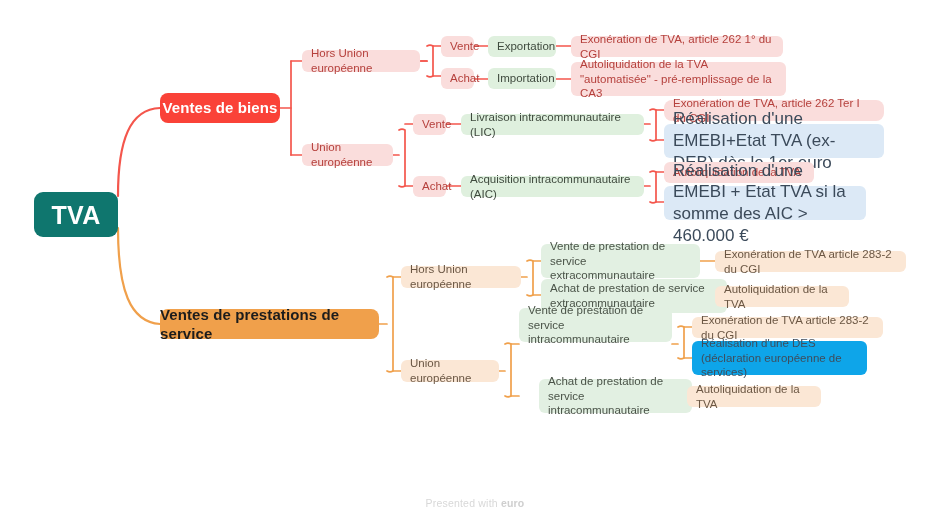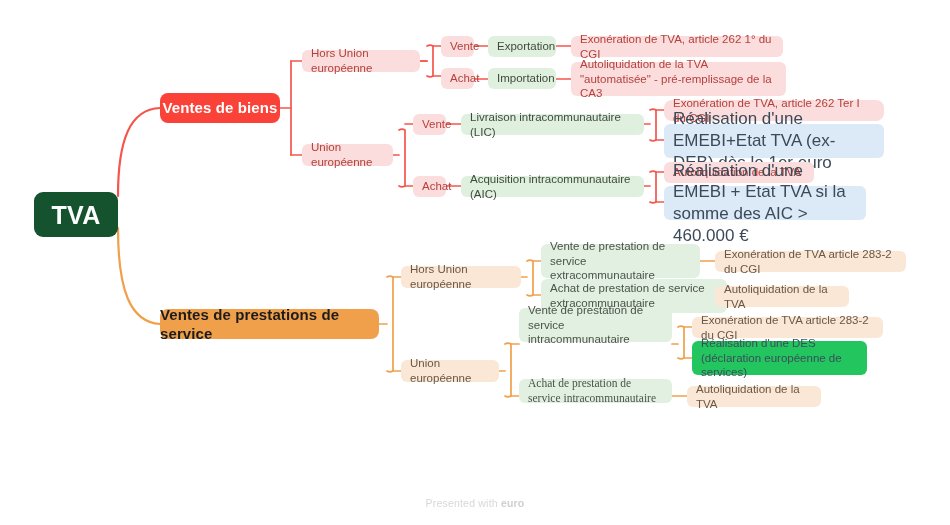--- a/index.html
+++ b/index.html
@@ -25,21 +25,21 @@
     position: absolute;
     box-sizing: border-box;
     display: flex;
     align-items: center;
     border-radius: 6px;
     white-space: pre-line;
     line-height: 1.28;
   }
   
   .n-root {
-    background: #14532d;
+    background: #0f766e;
     color: #ffffff;
     font-size: 25px;
     font-weight: 700;
     border-radius: 9px;
     justify-content: center;
     letter-spacing: 0.3px;
   }
   
   .n-main-red {
     background: #fa4238;
@@ -86,21 +86,21 @@
     font-size: 11.5px;
     padding: 4px 9px;
   }
   .n-green2 {
     background: #e2f0e2;
     color: #4a5348;
     font-size: 11.5px;
     padding: 4px 9px;
   }
   .n-blue2 {
-    background: #22c55e;
+    background: #0ea5e9;
     color: #3e4d5c;
     font-size: 11.5px;
     padding: 4px 9px;
   }
   .footer {
     position: absolute;
     left: 0;
     top: 497px;
     width: 950px;
     text-align: center;
@@ -302,21 +302,21 @@
   </div>
 
   <div class="node n-peach" style="left:692px; top:317px; width:191px; height:21px;">
     <span>Exonération de TVA article 283-2 du CGI</span>
   </div>
 
   <div class="node n-blue2" style="left:692px; top:341px; width:175px; height:34px;">
     <span>Réalisation d'une DES (déclaration européenne de services)</span>
   </div>
 
-  <div class="node n-green2" style="left:519px; top:379px; width:153px; height:24px;font-family:Liberation Serif, serif;">
+  <div class="node n-green2" style="left:539px; top:379px; width:153px; height:34px;">
     <span>Achat de prestation de service intracommunautaire</span>
   </div>
 
   <div class="node n-peach" style="left:687px; top:386px; width:134px; height:21px;">
     <span>Autoliquidation de la TVA</span>
   </div>
 
   <div class="footer">
     <span>Presented with </span><b>euro</b>
   </div>

